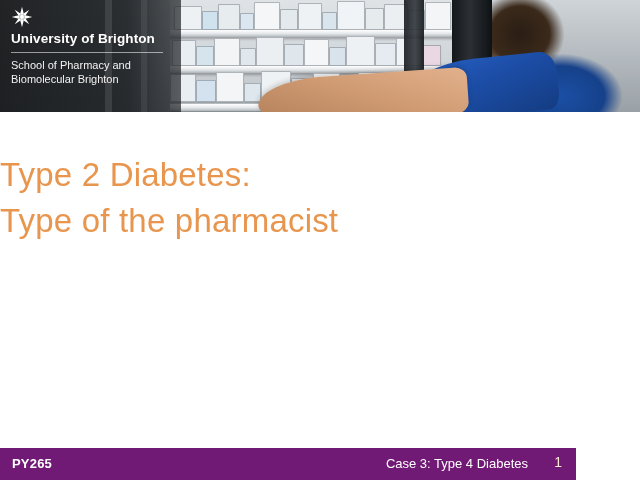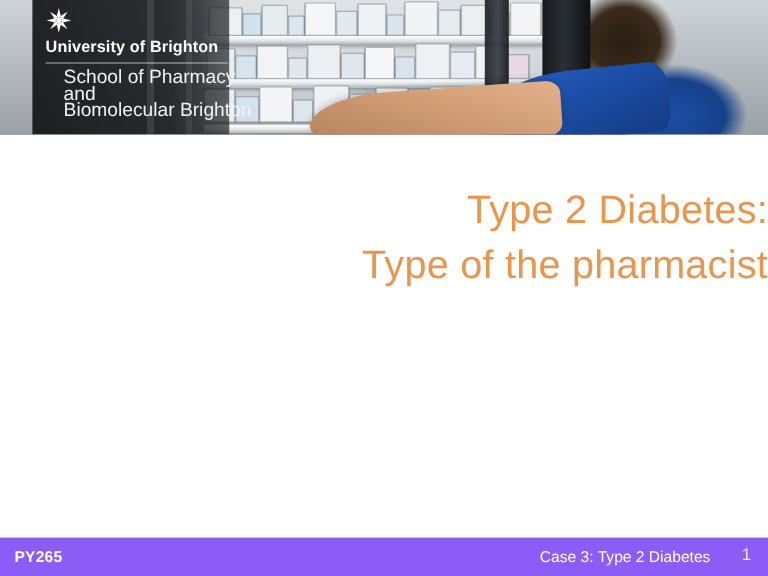--- a/index.html
+++ b/index.html
@@ -104,24 +104,23 @@
     left: 408px; top: 58px; width: 150px; height: 58px;
     background: linear-gradient(160deg,#2761c4 0%, #1c4da6 45%, #143c82 100%);
     border-radius: 50% 12% 8% 40% / 60% 40% 30% 50%;
     transform: rotate(-6deg);
   }
 
   
   .logo-panel {
     position: absolute;
     left: 0; top: 0;
-    width: 164px; height: 112px;
+    width: 181px; height: 112px;
     background: linear-gradient(90deg, rgba(20,22,24,.93) 0%, rgba(26,29,32,.90) 70%, rgba(30,33,36,.70) 100%);
     color: #ffffff;
-    margin-left: 27px;
   }
   
   .streaks {
     position: absolute; inset: 0;
     background:
       linear-gradient(90deg, rgba(255,255,255,0) 0 58%, rgba(255,255,255,.10) 58% 62%, rgba(255,255,255,0) 62% 100%),
       linear-gradient(90deg, rgba(255,255,255,0) 0 78%, rgba(255,255,255,.07) 78% 81%, rgba(255,255,255,0) 81% 100%);
     pointer-events: none;
   }
   .brand-star {
@@ -139,47 +138,47 @@
     white-space: nowrap;
   }
   .rule {
     position: absolute;
     left: 11px; top: 52px;
     width: 152px; height: 1px;
     background: rgba(255,255,255,.55);
   }
   .school {
     position: absolute;
-    left: 26px; top: 58px;
+    left: 11px; top: 58px;
     width: 160px;
-    font-size: 16px;
+    font-size: 11px;
     line-height: 14px;
     color: #f2f2f2;
   }
 
   
   .title-block {
     position: absolute;
     left: 0; top: 152px;
     width: 640px;
-    text-align: right;
+    text-align: left;
     color: #e8954e;
     font-size: 33px;
     line-height: 46px;
     font-weight: normal;
     letter-spacing: .2px;
   }
   .title-line { display: block; }
 
   
   .footer {
     position: absolute;
     left: 0; bottom: 0;
-    width: 640px; height: 32px;
-    background: #8b5cf6;
+    width: 576px; height: 32px;
+    background: #701a75;
     color: #ffffff;
   }
   .footer-left {
     position: absolute;
     left: 12px; top: 8px;
     font-size: 13px;
     font-weight: bold;
     letter-spacing: .2px;
   }
   .footer-right {
@@ -286,17 +285,17 @@
     </div>
   </div>
 
   <div class="title-block">
     <span class="title-line">Type 2 Diabetes:</span>
     <span class="title-line">Type of the pharmacist</span>
   </div>
 
   <div class="footer">
     <span class="footer-left">PY265</span>
-    <span class="footer-right">Case 3: Type 2 Diabetes</span>
+    <span class="footer-right">Case 3: Type 4 Diabetes</span>
     <span class="page-number">1</span>
   </div>
 
 </div>
 
 </body></html>

